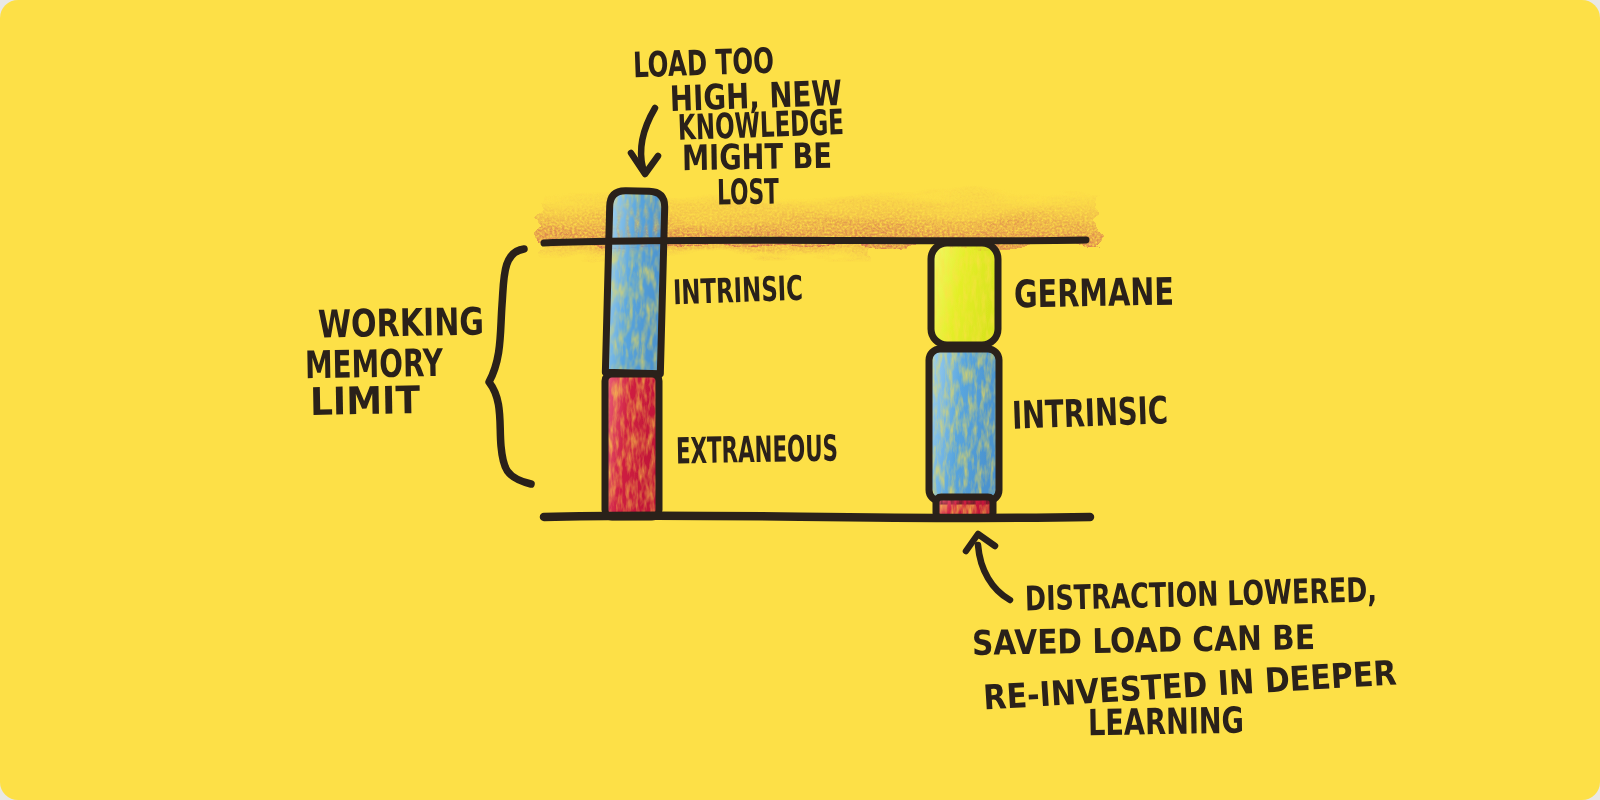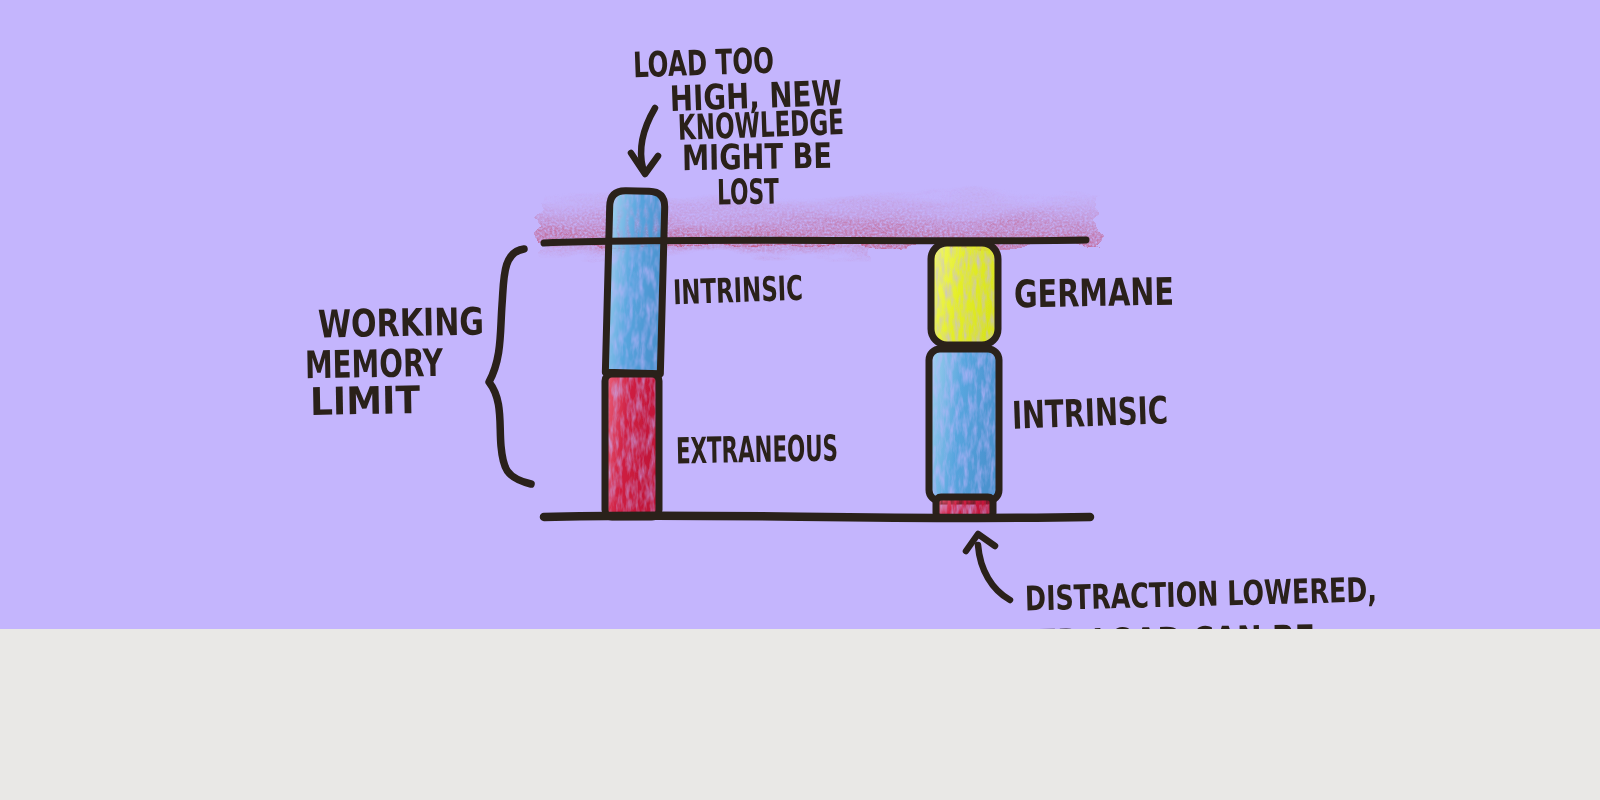--- a/index.html
+++ b/index.html
@@ -1,18 +1,18 @@
 <!DOCTYPE html>
 <html><head>
 <meta charset="utf-8">
 <style>
   html,body { margin:0; padding:0; background:#e9e8e6; font-family:"DejaVu Sans", sans-serif; }
   .page {
-    position:relative; width:1600px; height:629px;
-    background:#c4b5fd; overflow:hidden;
+    position:relative; width:1600px; height:800px;
+    background:#fde047; overflow:hidden;border-radius:18px;
   }
   svg.sketch { display:block; width:1600px; height:800px; }
   .edge { fill:none; stroke:#2a211a; stroke-width:7; stroke-linejoin:round; stroke-linecap:round; }
   .ink  { fill:none; stroke:#2a211a; stroke-linecap:round; stroke-linejoin:round; }
   .thick   { stroke-width:7; }
   .thicker { stroke-width:8.5; }
   .brace   { stroke-width:7.5; }
   .arrow   { stroke-width:6.5; }
   .hand { font-family:"DejaVu Sans", sans-serif; font-weight:700; fill:#2a211a; }
 </style>

